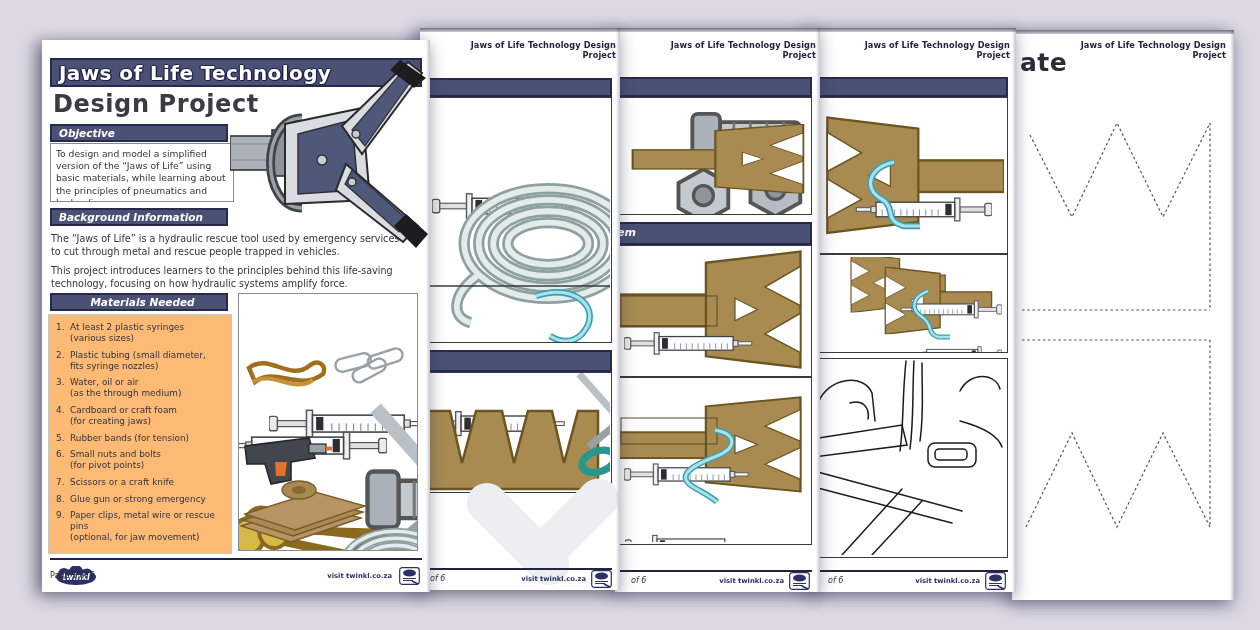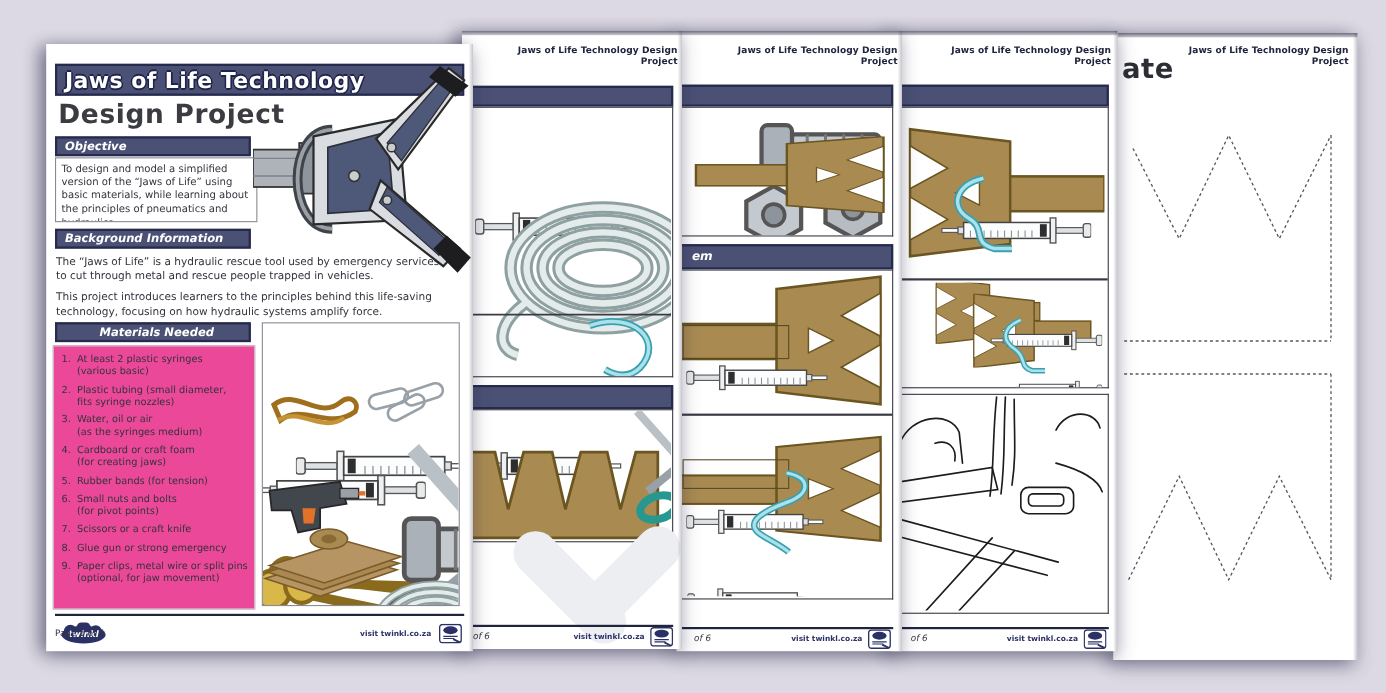--- a/index.html
+++ b/index.html
@@ -29,21 +29,21 @@
   .p1-title { left:8px; top:18px; width:372px; height:29px; font-size:20px; font-style:normal;
               line-height:26px; letter-spacing:.4px;
               text-shadow:1.4px 0 0 #20244a,-1.4px 0 0 #20244a,0 1.4px 0 #20244a,0 -1.4px 0 #20244a,1px 1px 0 #20244a; }
   .p1-sub { position:absolute; left:11px; top:50px; font-size:24px; font-weight:bold;
             color:#3b3b42; letter-spacing:.6px; }
   .sec { height:18px; font-size:10.5px; line-height:14px; width:178px; left:8px; }
   .p1-objbox { left:8px; top:103px; width:184px; height:59px; border:1px solid #8a8a95;
                padding:4px 5px; font-size:9.2px; line-height:1.33; color:#33333d; }
   .p1-para { position:absolute; left:9px; width:352px; font-size:9.6px; line-height:1.38; color:#33333d; }
   .p1-matbox { position:absolute; left:6px; top:274px; width:184px; height:240px;
-               background:#ec4899; border:1px solid #c5c5cd; padding:7px 4px 0 6px; }
+               background:#fdba74; border:1px solid #c5c5cd; padding:7px 4px 0 6px; }
   .mlist { list-style:none; counter-reset:m; }
   .mitem { position:relative; counter-increment:m; padding-left:15px; margin-bottom:5.6px;
            font-size:8.9px; line-height:1.24; color:#33333d; }
   .mitem::before { content:counter(m) "."; position:absolute; left:1px; top:0; }
   .l1,.l2 { display:block; }
   .l2:empty { display:none; }
   .p1-imgbox { left:196px; top:253px; width:180px; height:258px; border:1px solid #8a8a95; }
   .p1-footrow { position:absolute; left:8px; right:8px; top:524px; height:24px; }
   .p1-pagelabel { position:absolute; left:0; right:0; top:7px; text-align:left;
                   font-size:8px; color:#33333d; }
@@ -189,21 +189,21 @@
     <div class="box" style="left:0; top:69px; width:197px; height:118px; border-left:none;">
       <svg width="195" height="116" viewBox="0 0 195 116" style="position:absolute;left:0;top:0;">
         <use href="#nutbolt" transform="translate(22,2) scale(1.05)"></use>
         <use href="#jawR" transform="translate(14,26) scale(0.93,0.60)"></use>
         <use href="#pin" transform="translate(16,86) rotate(4)"></use>
         <use href="#pin" transform="translate(12,96) rotate(9)"></use>
         <use href="#pin" transform="translate(20,103) rotate(-3) scale(0.9)"></use>
       </svg>
     </div>
     <div class="banner" style="left:0; top:194px; width:197px; height:23px; font-size:11px; line-height:18px;">
-      <span style="padding-left:12px;">em</span>
+      <span style="padding-left:0;">em</span>
     </div>
     <div class="box" style="left:0; top:217px; width:197px; height:300px; border-left:none;">
       <svg width="195" height="124" viewBox="0 0 195 124" style="position:absolute;left:0;top:4px;">
         <use href="#jawR" transform="translate(2,0) scale(0.96,0.96)"></use>
         <rect x="6" y="46" width="96" height="30" fill="none" stroke="#5a4a22" stroke-width="1"></rect>
         <use href="#sy" transform="translate(9,50) scale(0.70)"></use>
       </svg>
       <div style="position:absolute; left:0; top:130px; width:197px; height:1.5px; background:#3a3a45;"></div>
       <svg width="195" height="160" viewBox="0 0 195 160" style="position:absolute;left:0;top:136px;">
         <use href="#jawR" transform="translate(2,0) scale(0.96,0.78)"></use>
@@ -296,49 +296,49 @@
     <div class="p1-para" style="top:192px;">The “Jaws of Life” is a hydraulic rescue tool used by emergency services to cut through metal and rescue people trapped in vehicles.</div>
     <div class="p1-para" style="top:224px;">This project introduces learners to the principles behind this life-saving technology, focusing on how hydraulic systems amplify force.</div>
 
     <div class="banner sec" style="top:253px;text-align:center;">
       <span>Materials Needed</span>
     </div>
     <div class="p1-matbox">
       <ol class="mlist">
         <li class="mitem">
             <span class="l1">At least 2 plastic syringes</span>
-            <span class="l2">(various basic)</span>
+            <span class="l2">(various sizes)</span>
           </li>
         <li class="mitem">
             <span class="l1">Plastic tubing (small diameter,</span>
             <span class="l2">fits syringe nozzles)</span>
           </li>
         <li class="mitem">
             <span class="l1">Water, oil or air</span>
-            <span class="l2">(as the syringes medium)</span>
+            <span class="l2">(as the through medium)</span>
           </li>
         <li class="mitem">
             <span class="l1">Cardboard or craft foam</span>
             <span class="l2">(for creating jaws)</span>
           </li>
         <li class="mitem">
             <span class="l1">Rubber bands (for tension)</span>
           </li>
         <li class="mitem">
             <span class="l1">Small nuts and bolts</span>
             <span class="l2">(for pivot points)</span>
           </li>
         <li class="mitem">
             <span class="l1">Scissors or a craft knife</span>
           </li>
         <li class="mitem">
             <span class="l1">Glue gun or strong emergency</span>
           </li>
         <li class="mitem">
-            <span class="l1">Paper clips, metal wire or split pins</span>
+            <span class="l1">Paper clips, metal wire or rescue pins</span>
             <span class="l2">(optional, for jaw movement)</span>
           </li>
       </ol>
     </div>
 
     <div class="box p1-imgbox">
       <svg width="178" height="256" viewBox="0 0 178 256">
         <use href="#sy" transform="translate(30,8) scale(0.95)"></use>
         <use href="#sy" transform="translate(148,30) scale(-0.95,0.95)"></use>
         <path d="M10 74 C30 58 50 88 70 72 C80 64 88 72 84 80 C60 98 36 72 16 88 Z" fill="none" stroke="#a06f1e" stroke-width="4.5"></path>

